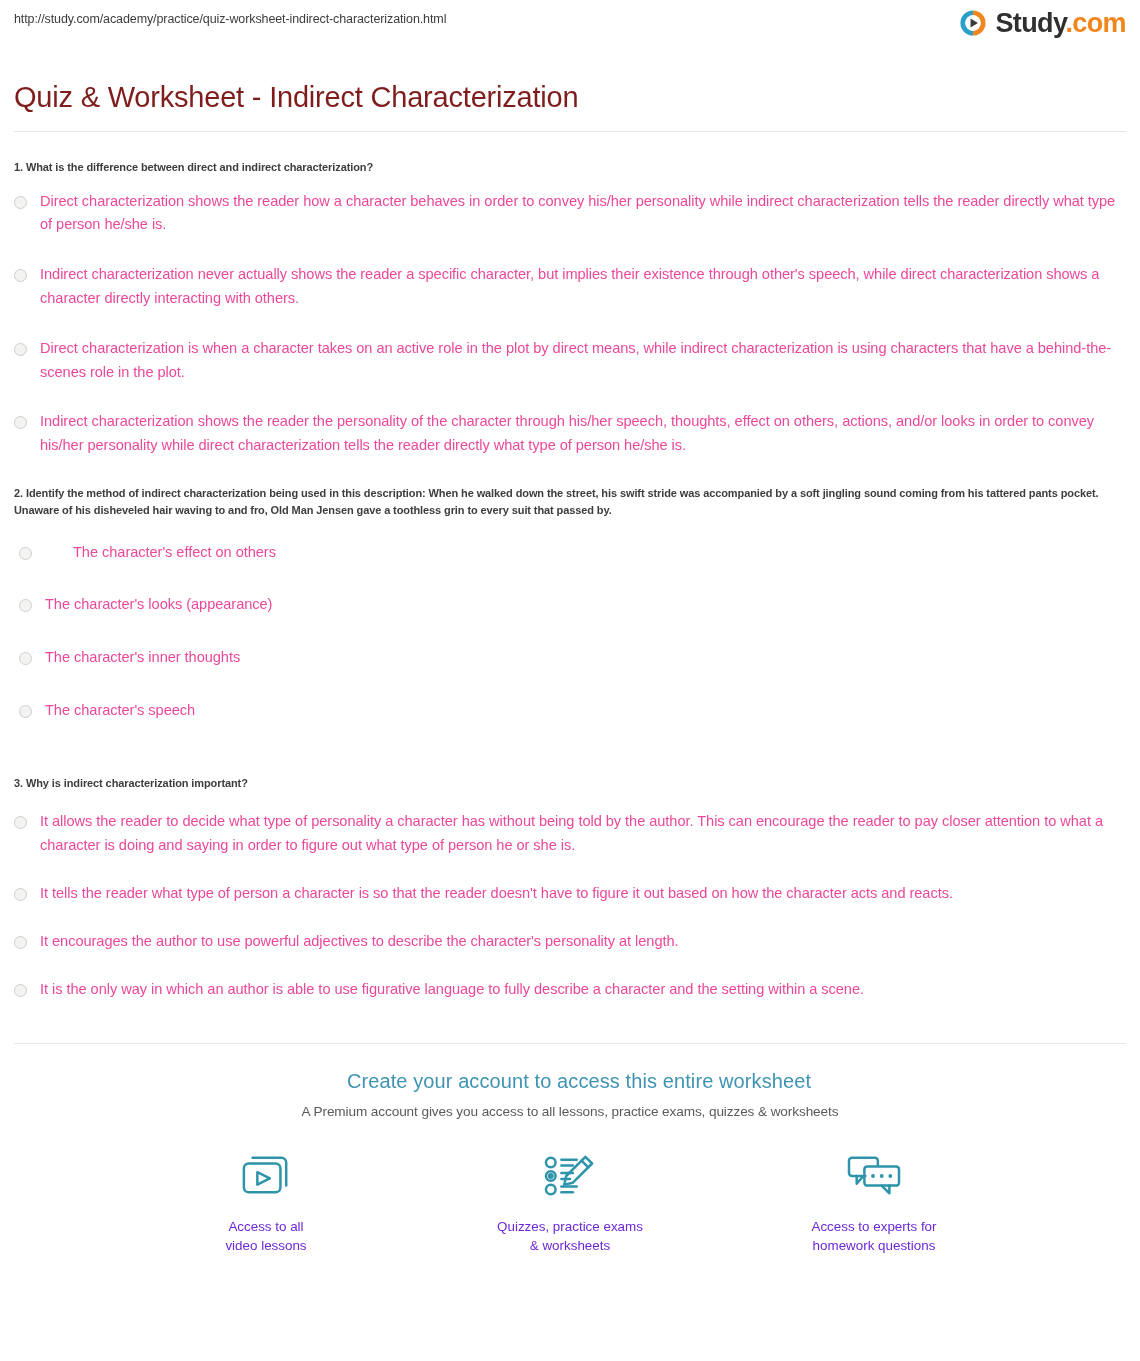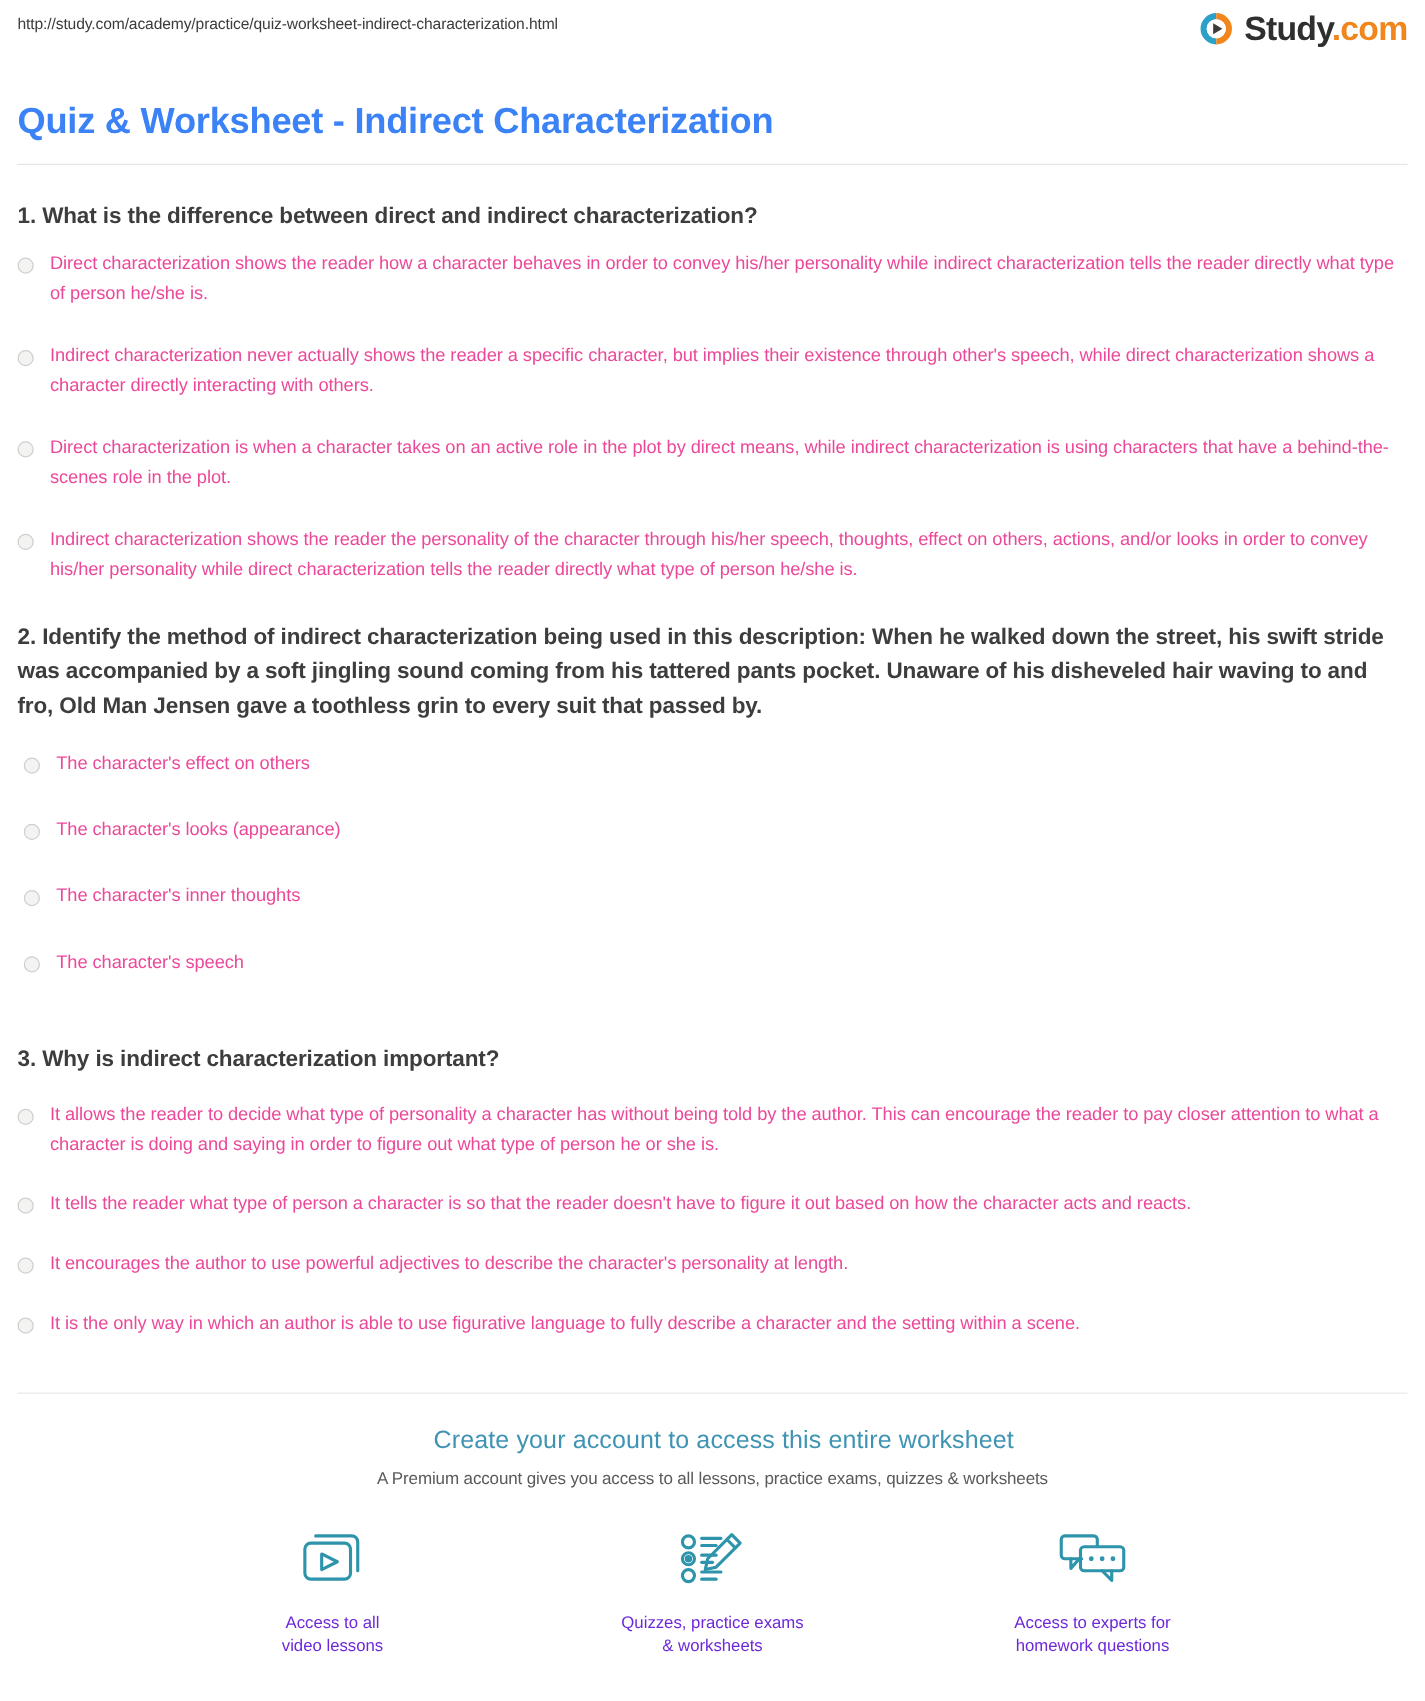--- a/index.html
+++ b/index.html
@@ -56,42 +56,42 @@
     color: #2f2f2f;
     letter-spacing: -0.6px;
     line-height: 1;
   }
   .logo-text .dot { color: #f0861c; }
 
   
   .title {
     margin: 18px 0 0 14px;
     font-size: 29px;
-    font-weight: 700;
-    color: #3b82f6;
+    font-weight: 400;
+    color: #7f1d1d;
     letter-spacing: -0.2px;
     line-height: 1.2;
   }
   .rule {
     height: 1px;
     background: #e6e6e6;
     margin: 16px 14px 0 14px;
   }
 
   
   .quiz {
     padding: 0 14px;
   }
   .question {
     margin-top: 27px;
   }
   .question.q2 { }
   .question.q3 { margin-top: 52px; }
   .q-text {
-    font-size: 18px;
+    font-size: 11px;
     font-weight: 700;
     color: #3d3d3d;
     line-height: 1.53;
     letter-spacing: -0.1px;
   }
   .options {
     margin-top: 14px;
   }
   .option {
     display: flex;
@@ -112,21 +112,21 @@
   .opt-text {
     font-size: 14.6px;
     color: #ec4899;
     line-height: 1.63;
     letter-spacing: -0.05px;
     max-width: 1086px;
   }
   
   .question.q2 .options { margin-top: 22px; }
   .question.q2 .option { margin-top: 29px; padding-left: 5px; }
-  .question.q2 .options .option:first-child { margin-top: 0; }
+  .question.q2 .options .option:first-child { margin-top: 0; gap: 28px; }
   .question.q3 .options { margin-top: 19px; }
   .question.q3 .option { margin-top: 24px; }
   .question.q3 .options .option:first-child { margin-top: 0; }
   .question.q1 .option { margin-top: 26px; }
   .question.q1 .options .option:first-child { margin-top: 0; }
 
   
   .promo-rule {
     height: 1px;
     background: #e9e9e9;

